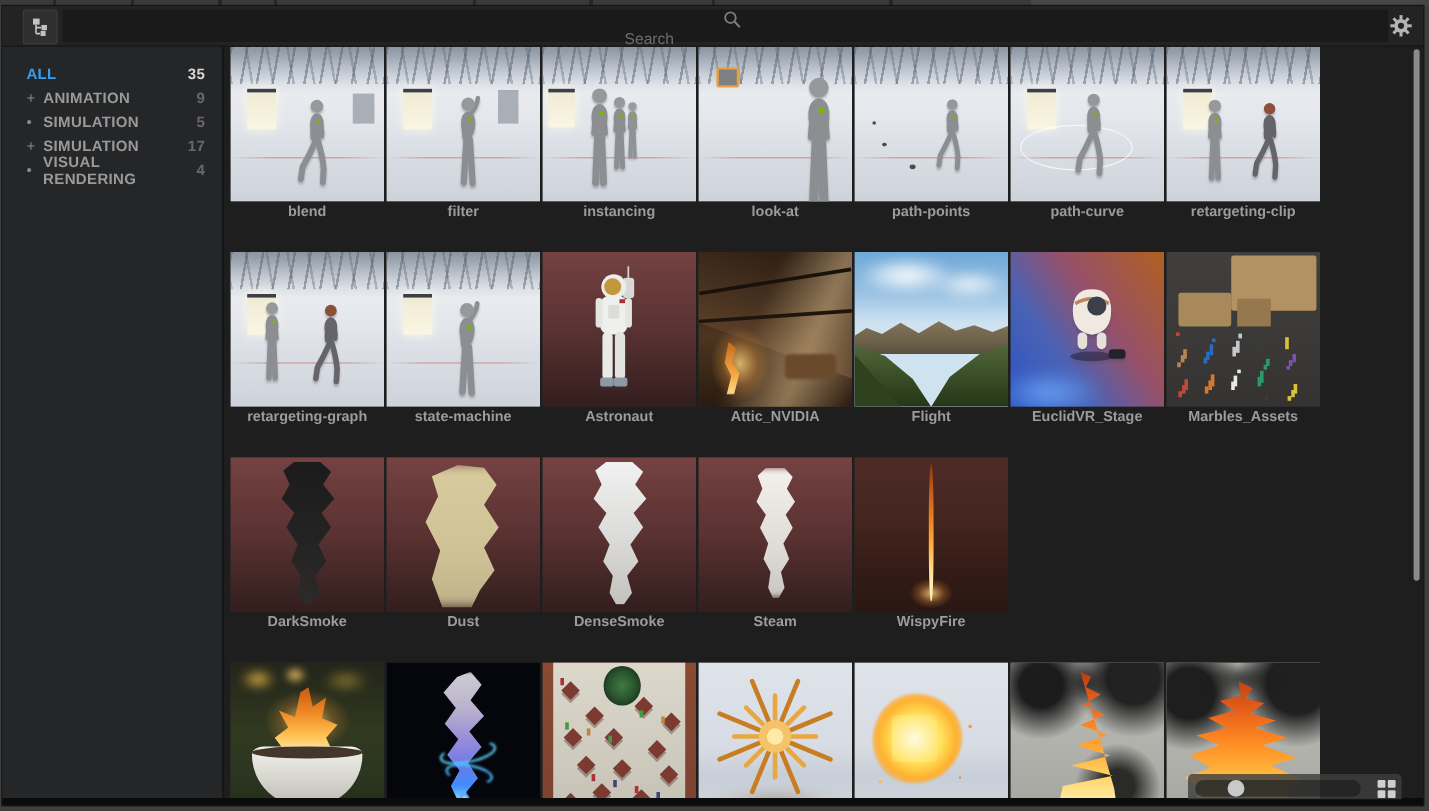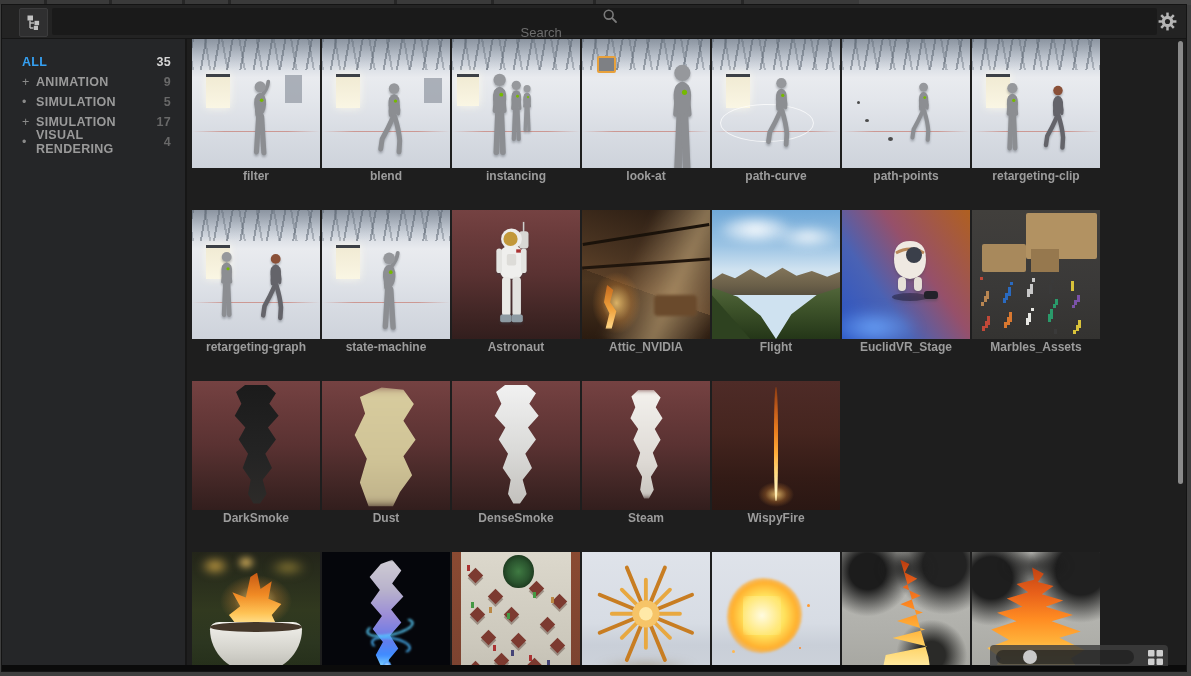--- a/index.html
+++ b/index.html
@@ -170,20 +170,41 @@
           <div class="side-item">
             <span class="pfx shown">•</span>
             <span class="lbl">VISUAL RENDERING</span>
             <span class="cnt">4</span>
           </div>
         </div>
       <div id="content">
         <div id="grid">
             <div class="grid-row">
               <div class="card">
+                <div class="thumb k-wh-walk">
+                  <div class="bg-wh"></div>
+                  <div class="truss"></div>
+                  <div class="redline" style="top:71%"></div>
+                  <div class="door" style="left:11%;top:27%;width:19%;height:24%"></div>
+                  <div class="panel" style="right:6%;top:30%;width:14%;height:20%"></div>
+                  <svg class="fig" viewBox="0 0 60 110" style="left:40%;bottom:8%;height:60%" preserveAspectRatio="xMidYMid meet">
+                    <g stroke="#8c8e92" stroke-linecap="round">
+                      <path d="M30 26 Q23 38 25 50" stroke-width="5" fill="none"></path>
+                      <path d="M30 26 Q38 36 36 48" stroke-width="5" fill="none"></path>
+                      <path d="M29 52 Q21 70 13 84 L11 98" stroke-width="7" fill="none"></path>
+                      <path d="M31 52 Q37 72 38 86 L37 102" stroke-width="7" fill="none"></path>
+                    </g>
+                    <path d="M30 20 Q39 22 38 36 Q37 48 30 52 Q23 48 22 36 Q21 22 30 20Z" fill="#8c8e92"></path>
+                    <circle cx="30" cy="12" r="7.5" fill="#96989c"></circle>
+                    <circle cx="32" cy="30" r="2.4" fill="#76b900"></circle>
+                  </svg>
+                </div>
+                <div class="label">blend</div>
+              </div>
+              <div class="card">
                 <div class="thumb k-wh-wave">
                   <div class="bg-wh"></div>
                   <div class="truss"></div>
                   <div class="redline" style="top:71%"></div>
                   <div class="door" style="left:11%;top:27%;width:19%;height:24%"></div>
                   <div class="panel" style="right:14%;top:28%;width:13%;height:22%"></div>
                   <svg class="fig" viewBox="0 0 60 110" style="left:36%;bottom:7%;height:63%" preserveAspectRatio="xMidYMid meet">
                     <g stroke="#8c8e92" stroke-linecap="round">
                       <path d="M30 26 Q24 38 26 50" stroke-width="5" fill="none"></path>
                       <path d="M31 25 Q40 15 41 5" stroke-width="5" fill="none"></path>
@@ -191,101 +212,102 @@
                       <path d="M32 52 L35 101" stroke-width="7" fill="none"></path>
                     </g>
                     <path d="M30 20 Q39 22 38 36 Q37 48 30 52 Q23 48 22 36 Q21 22 30 20Z" fill="#8c8e92"></path>
                     <circle cx="30" cy="12" r="7.5" fill="#96989c"></circle>
                     <circle cx="32" cy="30" r="2.4" fill="#76b900"></circle>
                   </svg>
                 </div>
                 <div class="label">filter</div>
               </div>
               <div class="card">
-                <div class="thumb k-wh-walk">
-                  <div class="bg-wh"></div>
-                  <div class="truss"></div>
-                  <div class="redline" style="top:71%"></div>
-                  <div class="door" style="left:11%;top:27%;width:19%;height:24%"></div>
-                  <div class="panel" style="right:6%;top:30%;width:14%;height:20%"></div>
-                  <svg class="fig" viewBox="0 0 60 110" style="left:40%;bottom:8%;height:60%" preserveAspectRatio="xMidYMid meet">
+                <div class="thumb k-wh-three">
+                  <div class="bg-wh"></div>
+                  <div class="truss"></div>
+                  <div class="redline" style="top:71%"></div>
+                  <svg class="fig" viewBox="0 0 60 110" style="left:48%;bottom:26%;height:40%;opacity:.95" preserveAspectRatio="xMidYMid meet">
+                    <g stroke="#8c8e92" stroke-linecap="round">
+                      <path d="M26 26 L24 50" stroke-width="5" fill="none"></path>
+                      <path d="M34 26 L36 50" stroke-width="5" fill="none"></path>
+                      <path d="M28 52 L26 100" stroke-width="7" fill="none"></path>
+                      <path d="M32 52 L34 100" stroke-width="7" fill="none"></path>
+                    </g>
+                    <path d="M30 20 Q39 22 38 36 Q37 48 30 52 Q23 48 22 36 Q21 22 30 20Z" fill="#8c8e92"></path>
+                    <circle cx="30" cy="12" r="7.5" fill="#96989c"></circle>
+                    <circle cx="32" cy="30" r="2.4" fill="#76b900"></circle>
+                  </svg>
+                  <svg class="fig" viewBox="0 0 60 110" style="left:36%;bottom:18%;height:52%" preserveAspectRatio="xMidYMid meet">
+                    <g stroke="#8c8e92" stroke-linecap="round">
+                      <path d="M26 26 L24 50" stroke-width="5" fill="none"></path>
+                      <path d="M34 26 L36 50" stroke-width="5" fill="none"></path>
+                      <path d="M28 52 L26 100" stroke-width="7" fill="none"></path>
+                      <path d="M32 52 L34 100" stroke-width="7" fill="none"></path>
+                    </g>
+                    <path d="M30 20 Q39 22 38 36 Q37 48 30 52 Q23 48 22 36 Q21 22 30 20Z" fill="#8c8e92"></path>
+                    <circle cx="30" cy="12" r="7.5" fill="#96989c"></circle>
+                    <circle cx="32" cy="30" r="2.4" fill="#76b900"></circle>
+                  </svg>
+                  <svg class="fig" viewBox="0 0 60 110" style="left:18%;bottom:6%;height:70%" preserveAspectRatio="xMidYMid meet">
+                    <g stroke="#8c8e92" stroke-linecap="round">
+                      <path d="M26 26 L24 50" stroke-width="5" fill="none"></path>
+                      <path d="M34 26 L36 50" stroke-width="5" fill="none"></path>
+                      <path d="M28 52 L26 100" stroke-width="7" fill="none"></path>
+                      <path d="M32 52 L34 100" stroke-width="7" fill="none"></path>
+                    </g>
+                    <path d="M30 20 Q39 22 38 36 Q37 48 30 52 Q23 48 22 36 Q21 22 30 20Z" fill="#8c8e92"></path>
+                    <circle cx="30" cy="12" r="7.5" fill="#96989c"></circle>
+                    <circle cx="32" cy="30" r="2.4" fill="#76b900"></circle>
+                  </svg>
+                  <div class="door" style="left:4%;top:27%;width:17%;height:23%"></div>
+                </div>
+                <div class="label">instancing</div>
+              </div>
+              <div class="card">
+                <div class="thumb k-wh-lookat">
+                  <div class="bg-wh"></div>
+                  <div class="truss"></div>
+                  <div class="redline" style="top:71%"></div>
+                  <div class="cube" style="left:12%;top:13%"></div>
+                  <svg class="fig" viewBox="0 0 60 110" style="right:-4%;bottom:-8%;height:92%" preserveAspectRatio="xMidYMid meet">
+                    <g stroke="#8c8e92" stroke-linecap="round">
+                      <path d="M26 26 L24 50" stroke-width="5" fill="none"></path>
+                      <path d="M34 26 L36 50" stroke-width="5" fill="none"></path>
+                      <path d="M28 52 L26 100" stroke-width="7" fill="none"></path>
+                      <path d="M32 52 L34 100" stroke-width="7" fill="none"></path>
+                    </g>
+                    <path d="M30 20 Q39 22 38 36 Q37 48 30 52 Q23 48 22 36 Q21 22 30 20Z" fill="#8c8e92"></path>
+                    <circle cx="30" cy="12" r="7.5" fill="#96989c"></circle>
+                    <circle cx="32" cy="30" r="2.4" fill="#76b900"></circle>
+                  </svg>
+                </div>
+                <div class="label">look-at</div>
+              </div>
+              <div class="card">
+                <div class="thumb k-wh-points">
+                  <div class="bg-wh"></div>
+                  <div class="truss"></div>
+                  <div class="redline" style="top:71%"></div>
+                  <div class="dot" style="left:18%;top:62%;width:4px;height:3px"></div>
+                  <div class="dot" style="left:36%;top:76%;width:5px;height:4px"></div>
+                  <div class="dot" style="left:12%;top:48%;width:3px;height:3px"></div>
+                  <svg class="fig" viewBox="0 0 60 110" style="left:50%;bottom:18%;height:50%" preserveAspectRatio="xMidYMid meet">
                     <g stroke="#8c8e92" stroke-linecap="round">
                       <path d="M30 26 Q23 38 25 50" stroke-width="5" fill="none"></path>
                       <path d="M30 26 Q38 36 36 48" stroke-width="5" fill="none"></path>
                       <path d="M29 52 Q21 70 13 84 L11 98" stroke-width="7" fill="none"></path>
                       <path d="M31 52 Q37 72 38 86 L37 102" stroke-width="7" fill="none"></path>
                     </g>
                     <path d="M30 20 Q39 22 38 36 Q37 48 30 52 Q23 48 22 36 Q21 22 30 20Z" fill="#8c8e92"></path>
                     <circle cx="30" cy="12" r="7.5" fill="#96989c"></circle>
                     <circle cx="32" cy="30" r="2.4" fill="#76b900"></circle>
                   </svg>
                 </div>
-                <div class="label">blend</div>
-              </div>
-              <div class="card">
-                <div class="thumb k-wh-three">
-                  <div class="bg-wh"></div>
-                  <div class="truss"></div>
-                  <div class="redline" style="top:71%"></div>
-                  <svg class="fig" viewBox="0 0 60 110" style="left:48%;bottom:26%;height:40%;opacity:.95" preserveAspectRatio="xMidYMid meet">
-                    <g stroke="#8c8e92" stroke-linecap="round">
-                      <path d="M26 26 L24 50" stroke-width="5" fill="none"></path>
-                      <path d="M34 26 L36 50" stroke-width="5" fill="none"></path>
-                      <path d="M28 52 L26 100" stroke-width="7" fill="none"></path>
-                      <path d="M32 52 L34 100" stroke-width="7" fill="none"></path>
-                    </g>
-                    <path d="M30 20 Q39 22 38 36 Q37 48 30 52 Q23 48 22 36 Q21 22 30 20Z" fill="#8c8e92"></path>
-                    <circle cx="30" cy="12" r="7.5" fill="#96989c"></circle>
-                    <circle cx="32" cy="30" r="2.4" fill="#76b900"></circle>
-                  </svg>
-                  <svg class="fig" viewBox="0 0 60 110" style="left:36%;bottom:18%;height:52%" preserveAspectRatio="xMidYMid meet">
-                    <g stroke="#8c8e92" stroke-linecap="round">
-                      <path d="M26 26 L24 50" stroke-width="5" fill="none"></path>
-                      <path d="M34 26 L36 50" stroke-width="5" fill="none"></path>
-                      <path d="M28 52 L26 100" stroke-width="7" fill="none"></path>
-                      <path d="M32 52 L34 100" stroke-width="7" fill="none"></path>
-                    </g>
-                    <path d="M30 20 Q39 22 38 36 Q37 48 30 52 Q23 48 22 36 Q21 22 30 20Z" fill="#8c8e92"></path>
-                    <circle cx="30" cy="12" r="7.5" fill="#96989c"></circle>
-                    <circle cx="32" cy="30" r="2.4" fill="#76b900"></circle>
-                  </svg>
-                  <svg class="fig" viewBox="0 0 60 110" style="left:18%;bottom:6%;height:70%" preserveAspectRatio="xMidYMid meet">
-                    <g stroke="#8c8e92" stroke-linecap="round">
-                      <path d="M26 26 L24 50" stroke-width="5" fill="none"></path>
-                      <path d="M34 26 L36 50" stroke-width="5" fill="none"></path>
-                      <path d="M28 52 L26 100" stroke-width="7" fill="none"></path>
-                      <path d="M32 52 L34 100" stroke-width="7" fill="none"></path>
-                    </g>
-                    <path d="M30 20 Q39 22 38 36 Q37 48 30 52 Q23 48 22 36 Q21 22 30 20Z" fill="#8c8e92"></path>
-                    <circle cx="30" cy="12" r="7.5" fill="#96989c"></circle>
-                    <circle cx="32" cy="30" r="2.4" fill="#76b900"></circle>
-                  </svg>
-                  <div class="door" style="left:4%;top:27%;width:17%;height:23%"></div>
-                </div>
-                <div class="label">instancing</div>
-              </div>
-              <div class="card">
-                <div class="thumb k-wh-lookat">
-                  <div class="bg-wh"></div>
-                  <div class="truss"></div>
-                  <div class="redline" style="top:71%"></div>
-                  <div class="cube" style="left:12%;top:13%"></div>
-                  <svg class="fig" viewBox="0 0 60 110" style="right:-4%;bottom:-8%;height:92%" preserveAspectRatio="xMidYMid meet">
-                    <g stroke="#8c8e92" stroke-linecap="round">
-                      <path d="M26 26 L24 50" stroke-width="5" fill="none"></path>
-                      <path d="M34 26 L36 50" stroke-width="5" fill="none"></path>
-                      <path d="M28 52 L26 100" stroke-width="7" fill="none"></path>
-                      <path d="M32 52 L34 100" stroke-width="7" fill="none"></path>
-                    </g>
-                    <path d="M30 20 Q39 22 38 36 Q37 48 30 52 Q23 48 22 36 Q21 22 30 20Z" fill="#8c8e92"></path>
-                    <circle cx="30" cy="12" r="7.5" fill="#96989c"></circle>
-                    <circle cx="32" cy="30" r="2.4" fill="#76b900"></circle>
-                  </svg>
-                </div>
-                <div class="label">look-at</div>
+                <div class="label">path-points</div>
               </div>
               <div class="card">
                 <div class="thumb k-wh-curve">
                   <div class="bg-wh"></div>
                   <div class="truss"></div>
                   <div class="redline" style="top:71%"></div>
                   <div class="door" style="left:11%;top:27%;width:19%;height:24%"></div>
                   <div class="curve" style="left:6%;top:50%;width:72%;height:28%"></div>
                   <svg class="fig" viewBox="0 0 60 110" style="left:38%;bottom:14%;height:58%" preserveAspectRatio="xMidYMid meet">
                     <g stroke="#8c8e92" stroke-linecap="round">
@@ -293,42 +315,20 @@
                       <path d="M30 26 Q38 36 36 48" stroke-width="5" fill="none"></path>
                       <path d="M29 52 Q21 70 13 84 L11 98" stroke-width="7" fill="none"></path>
                       <path d="M31 52 Q37 72 38 86 L37 102" stroke-width="7" fill="none"></path>
                     </g>
                     <path d="M30 20 Q39 22 38 36 Q37 48 30 52 Q23 48 22 36 Q21 22 30 20Z" fill="#8c8e92"></path>
                     <circle cx="30" cy="12" r="7.5" fill="#96989c"></circle>
                     <circle cx="32" cy="30" r="2.4" fill="#76b900"></circle>
                   </svg>
                 </div>
                 <div class="label">path-curve</div>
-              </div>
-              <div class="card">
-                <div class="thumb k-wh-points">
-                  <div class="bg-wh"></div>
-                  <div class="truss"></div>
-                  <div class="redline" style="top:71%"></div>
-                  <div class="dot" style="left:18%;top:62%;width:4px;height:3px"></div>
-                  <div class="dot" style="left:36%;top:76%;width:5px;height:4px"></div>
-                  <div class="dot" style="left:12%;top:48%;width:3px;height:3px"></div>
-                  <svg class="fig" viewBox="0 0 60 110" style="left:50%;bottom:18%;height:50%" preserveAspectRatio="xMidYMid meet">
-                    <g stroke="#8c8e92" stroke-linecap="round">
-                      <path d="M30 26 Q23 38 25 50" stroke-width="5" fill="none"></path>
-                      <path d="M30 26 Q38 36 36 48" stroke-width="5" fill="none"></path>
-                      <path d="M29 52 Q21 70 13 84 L11 98" stroke-width="7" fill="none"></path>
-                      <path d="M31 52 Q37 72 38 86 L37 102" stroke-width="7" fill="none"></path>
-                    </g>
-                    <path d="M30 20 Q39 22 38 36 Q37 48 30 52 Q23 48 22 36 Q21 22 30 20Z" fill="#8c8e92"></path>
-                    <circle cx="30" cy="12" r="7.5" fill="#96989c"></circle>
-                    <circle cx="32" cy="30" r="2.4" fill="#76b900"></circle>
-                  </svg>
-                </div>
-                <div class="label">path-points</div>
               </div>
               <div class="card">
                 <div class="thumb k-wh-duo">
                   <div class="bg-wh"></div>
                   <div class="truss"></div>
                   <div class="redline" style="top:71%"></div>
                   <div class="door" style="left:11%;top:27%;width:19%;height:24%"></div>
                   <svg class="fig" viewBox="0 0 60 110" style="left:16%;bottom:10%;height:58%" preserveAspectRatio="xMidYMid meet">
                     <g stroke="#8c8e92" stroke-linecap="round">
                       <path d="M26 26 L24 50" stroke-width="5" fill="none"></path>

